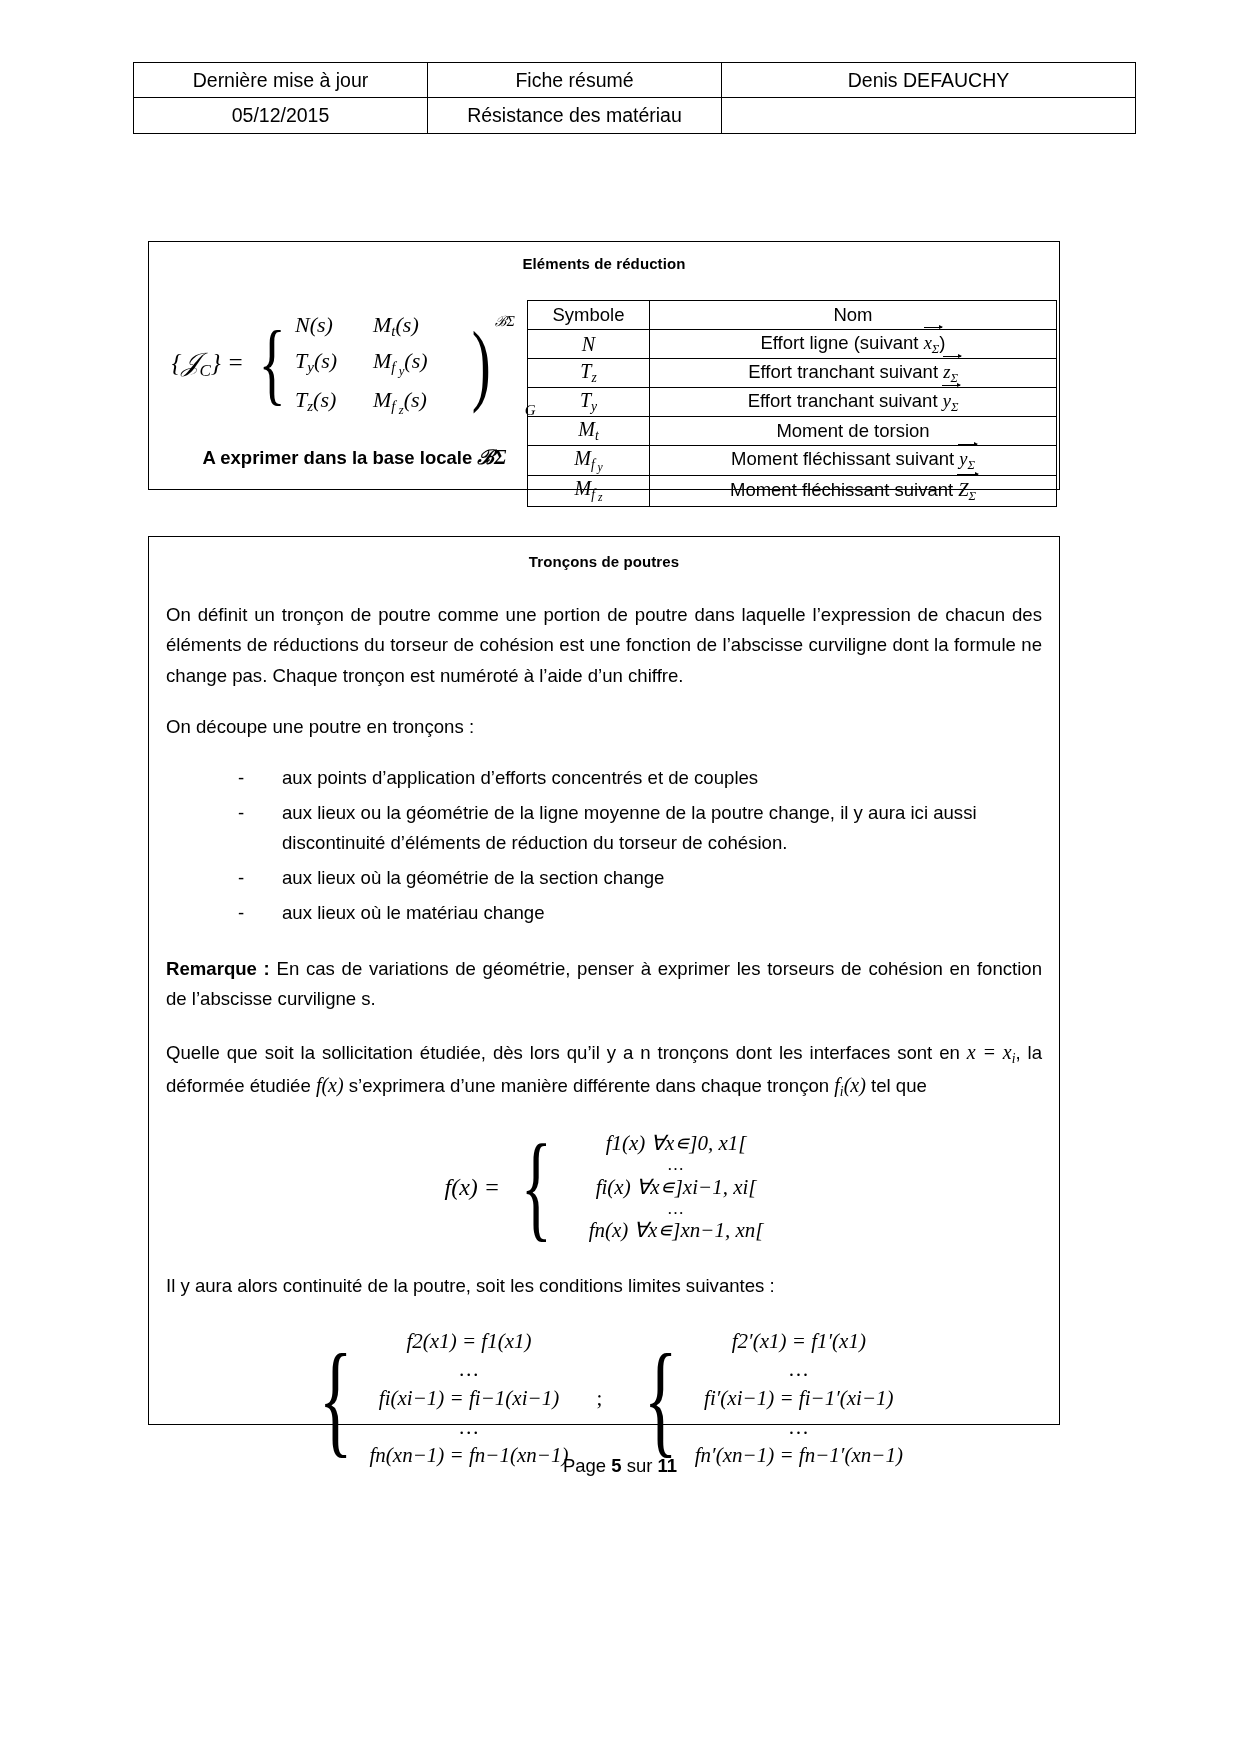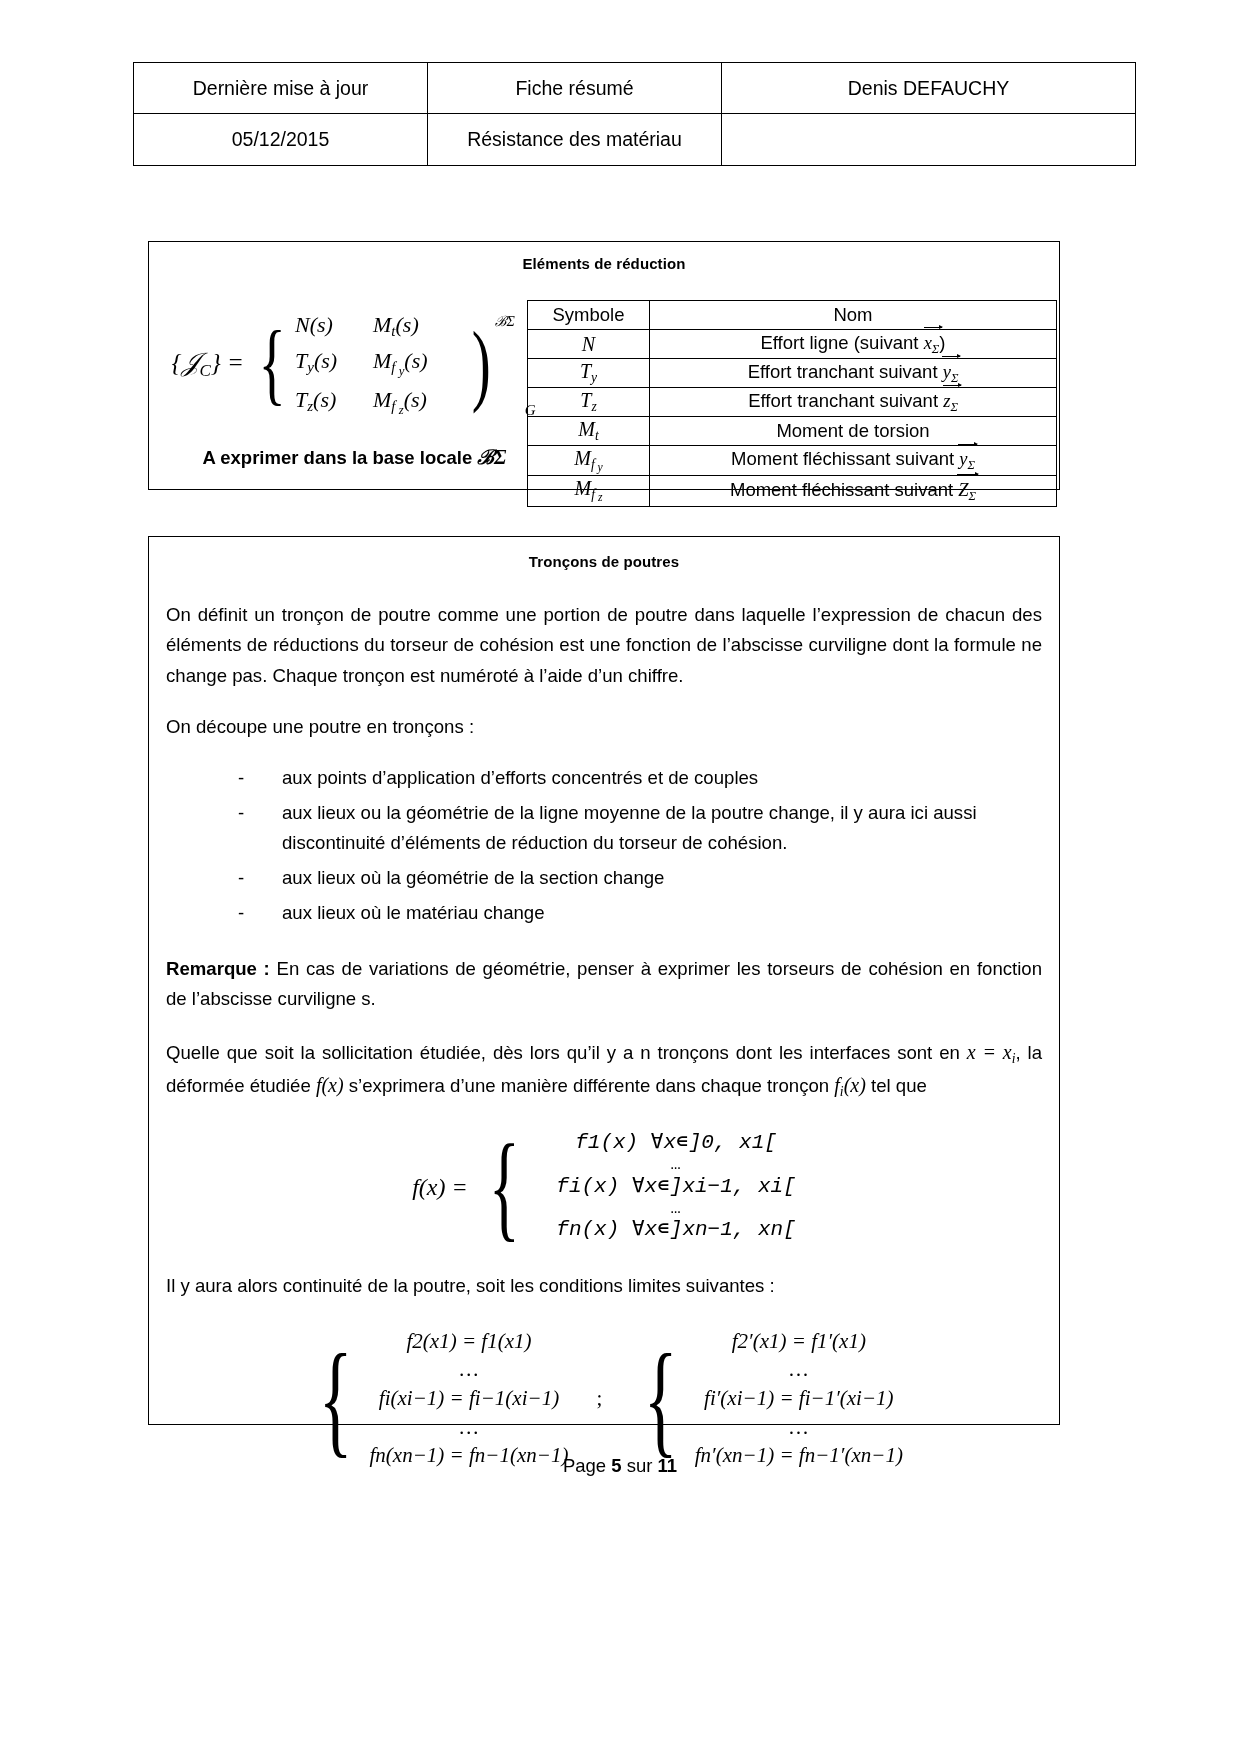--- a/index.html
+++ b/index.html
@@ -31,21 +31,21 @@
     top: 62px;
     width: 975px;
     border-collapse: collapse;
     table-layout: fixed;
   }
   .header-table td {
     border: 1.6px solid #000;
     text-align: center;
     font-size: 19.5px;
     line-height: 1.45;
-    padding: 11px 4px;
+    padding: 3px 4px;
     height: 26px;
     font-family: "Liberation Sans", sans-serif;
   }
   .hc1 { width: 285px; }
   .hc2 { width: 285px; }
   .hc3 { width: 405px; }
 
   
   .box {
     position: absolute;
@@ -273,21 +273,21 @@
   }
   .big-brace {
     font-family: "Liberation Serif", serif;
     font-size: 118px;
     line-height: 0.60;
     font-weight: 300;
     transform: scaleX(0.55);
     display: inline-block;
   }
   .cases {
-    font-family: Liberation Mono, monospace;
+    font-family: Liberation Serif, serif;
     font-style: italic;
     font-size: 21px;
     line-height: 1.35;
     text-align: center;
     padding-left: 4px;
     margin-left: 20px;
   }
   .cases .dots {
     font-style: normal;
     font-size: 17px;
@@ -393,27 +393,27 @@
           <th class="col-sym">Symbole</th>
           <th class="col-nom">Nom</th>
         </tr>
 
         <tr>
           <td class="symcell"><span class="mi">N</span></td>
           <td><span>Effort ligne (suivant </span><span class="vec short"><span class="bar"></span>x<span class="sub">Σ</span></span><span>)</span></td>
         </tr>
 
         <tr>
+          <td class="symcell"><span class="mi">T</span><span class="mi sub">z</span></td>
+          <td><span>Effort tranchant suivant </span><span class="vec short"><span class="bar"></span>z<span class="sub">Σ</span></span></td>
+        </tr>
+
+        <tr>
           <td class="symcell"><span class="mi">T</span><span class="mi sub">y</span></td>
           <td><span>Effort tranchant suivant </span><span class="vec"><span class="bar"></span>y<span class="sub">Σ</span></span></td>
-        </tr>
-
-        <tr>
-          <td class="symcell"><span class="mi">T</span><span class="mi sub">z</span></td>
-          <td><span>Effort tranchant suivant </span><span class="vec short"><span class="bar"></span>z<span class="sub">Σ</span></span></td>
         </tr>
 
         <tr>
           <td class="symcell"><span class="mi">M</span><span class="mi sub">t</span></td>
           <td>Moment de torsion</td>
         </tr>
 
         <tr>
           <td class="symcell"><span class="mi">M</span><span class="mi sub">f</span><span class="mi subsub">&nbsp;y</span></td>
           <td><span>Moment fléchissant suivant </span><span class="vec"><span class="bar"></span>y<span class="sub">Σ</span></span></td>

